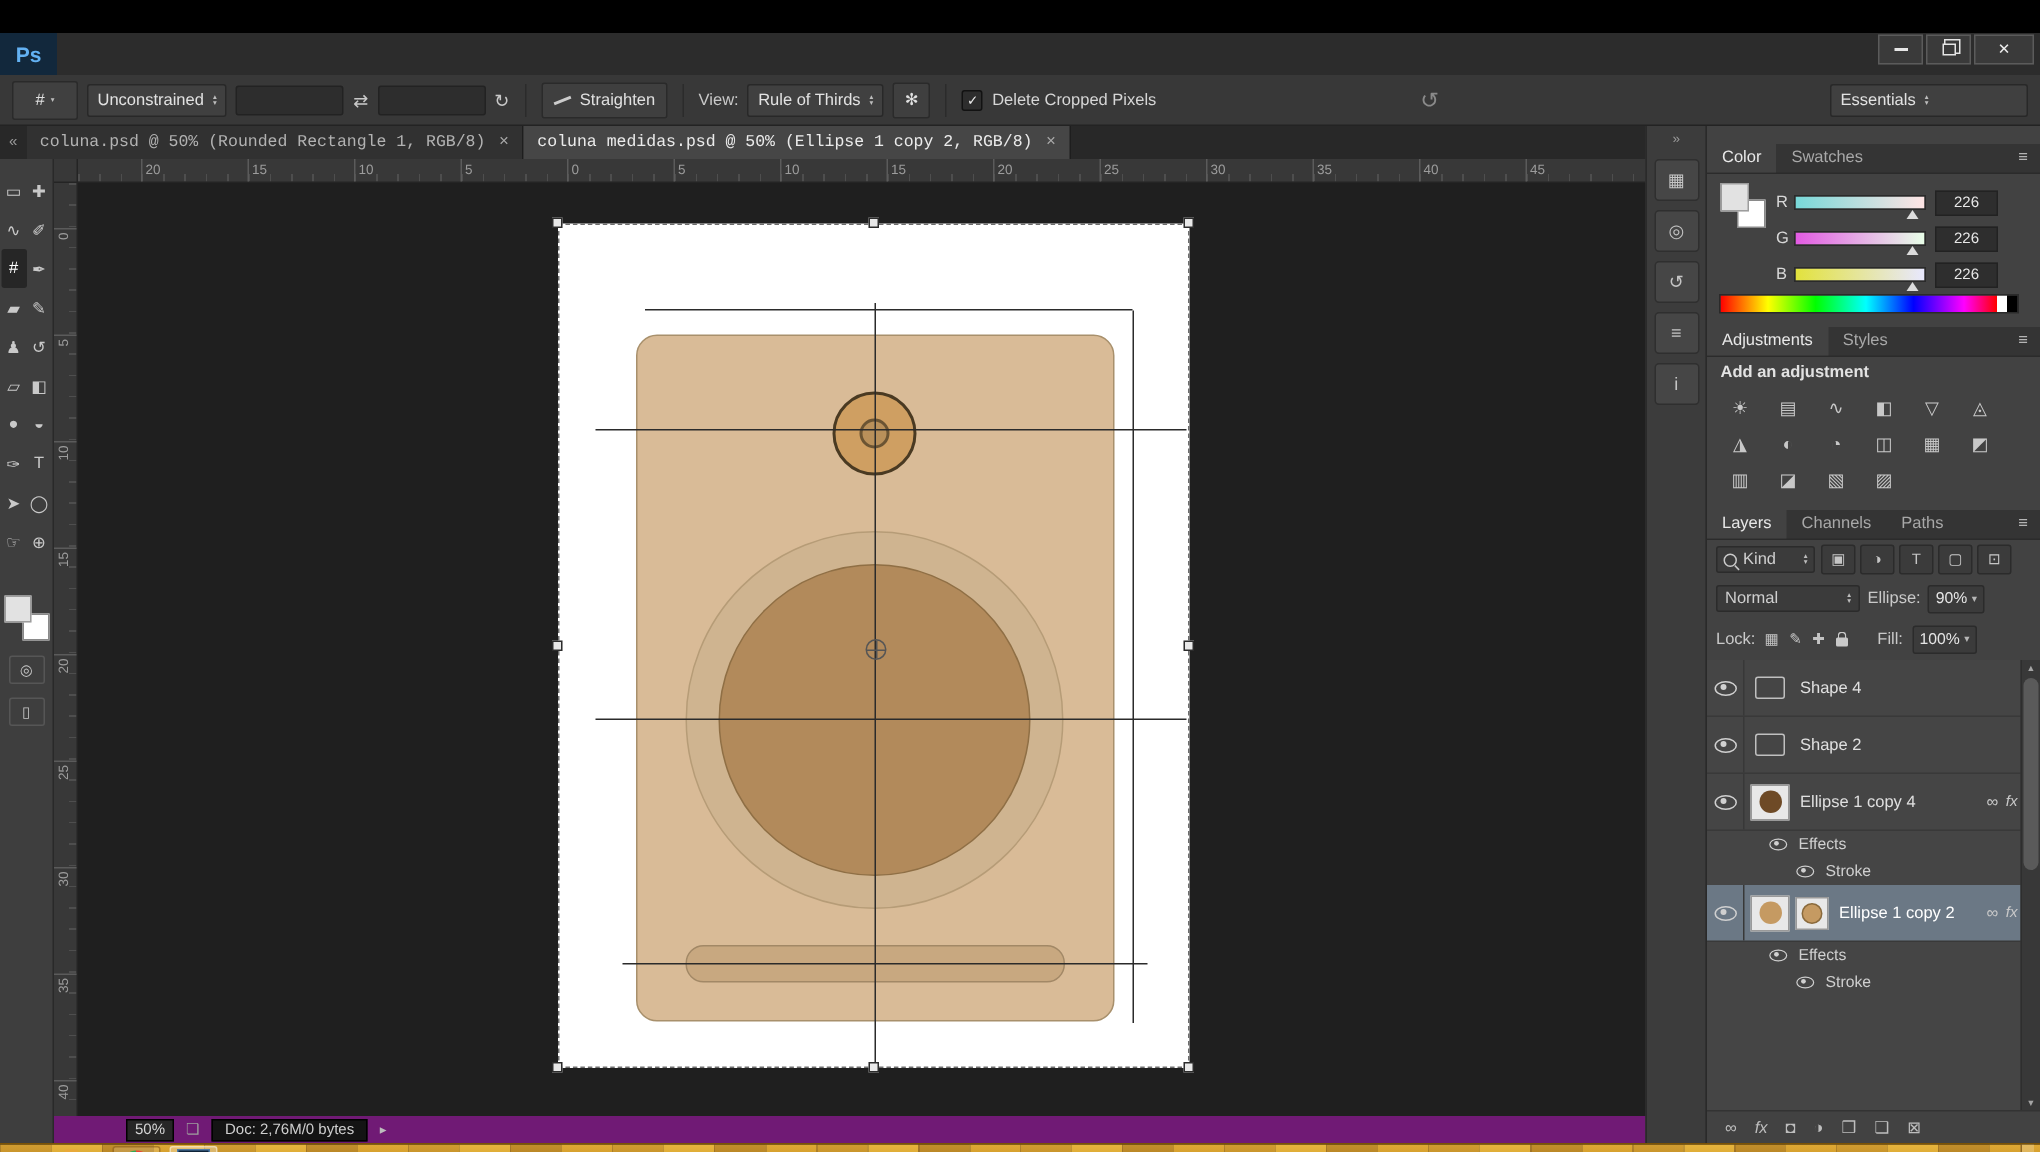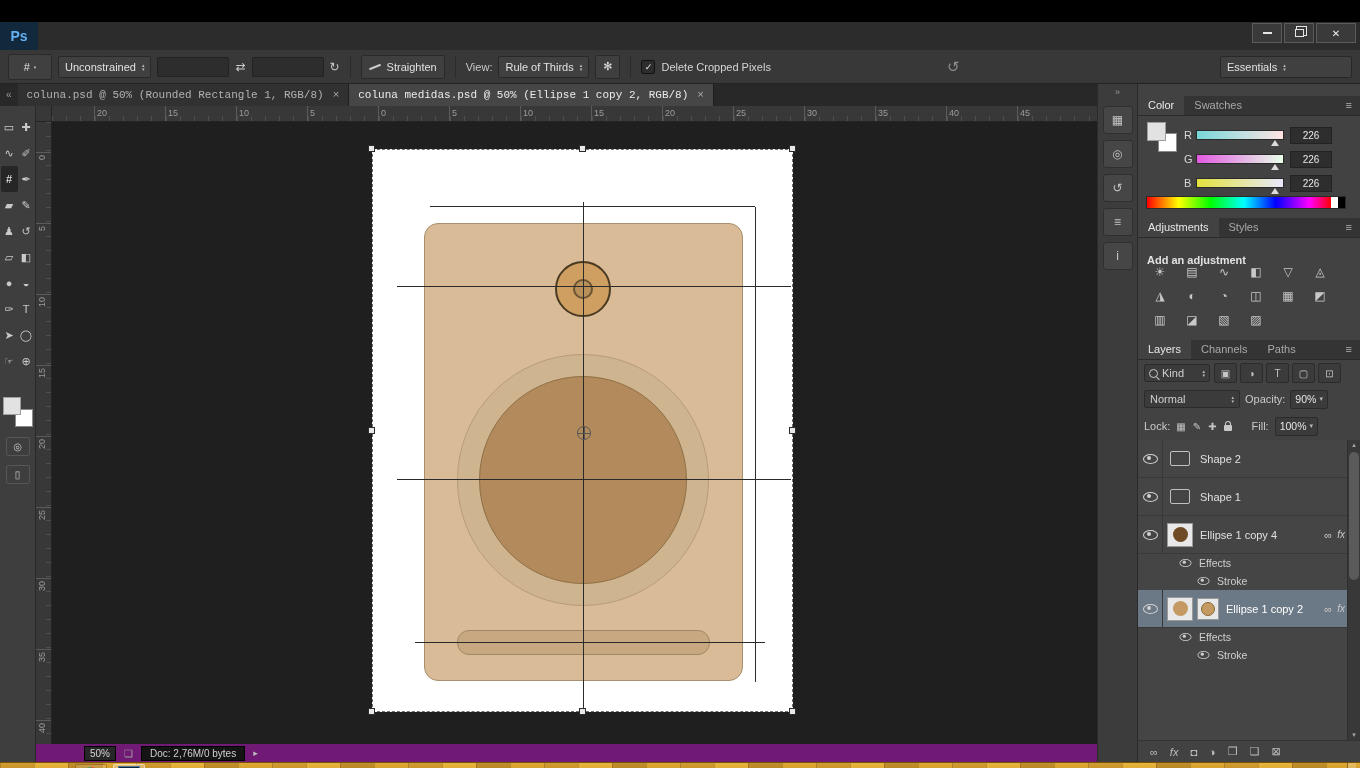--- a/index.html
+++ b/index.html
@@ -103,21 +103,21 @@
   .ch-slider{position:absolute;left:58px;width:88px;height:10px;border:1px solid #2a2a2a;box-sizing:border-box;}
   .ch-s0{background:linear-gradient(to right,rgb(120,216,216),rgb(255,228,228));}
   .ch-s1{background:linear-gradient(to right,rgb(226,90,226),rgb(232,255,232));}
   .ch-s2{background:linear-gradient(to right,rgb(226,226,60),rgb(232,232,255));}
   .ch-thumb{position:absolute;left:86%;bottom:-7px;width:0;height:0;border-left:4px solid transparent;border-right:4px solid transparent;border-bottom:6px solid #dcdcdc;}
   .ch-value{position:absolute;left:152px;width:40px;height:15px;background:#2e2e2e;border:1px solid #222;color:#e8e8e8;
             font-size:10px;display:flex;align-items:center;justify-content:center;}
   .spectrum{position:absolute;left:8px;top:100px;width:200px;height:13px;border:1px solid #2a2a2a;box-sizing:border-box;
             background:linear-gradient(to right,#f00,#ff0 16%,#0f0 32%,#0ff 49%,#00f 65%,#f0f 82%,#f00 93%,#fff 93%,#fff 96.5%,#000 96.5%);}
   .adjust-section{position:absolute;left:0;top:134px;width:100%;height:122px;}
-  .adj-heading{position:absolute;left:9px;top:36px;font-size:11px;font-weight:bold;color:#e2e2e2;}
+  .adj-heading{position:absolute;left:9px;top:24px;font-size:11px;font-weight:bold;color:#e2e2e2;}
   #adj-grid{position:absolute;left:6px;top:42px;width:196px;display:flex;flex-wrap:wrap;}
   .adj-icon{width:26px;height:20px;margin:2px 3px;display:flex;align-items:center;justify-content:center;color:#c8c8c8;font-size:12px;}
   .layers-section{position:absolute;left:0;top:256px;width:100%;height:422px;}
   .lrow{position:absolute;left:0;width:100%;display:flex;align-items:center;font-size:11px;color:#cfcfcf;box-sizing:border-box;}
   .filter-row{top:22px;height:22px;padding:0 6px;gap:4px;}
   .kind-dd{width:66px;height:18px;background:#3b3b3b;border:1px solid #2b2b2b;border-radius:2px;display:flex;align-items:center;gap:4px;padding:0 4px;box-sizing:border-box;}
   .mag-icon{position:relative;width:7px;height:7px;border:1px solid #c9c9c9;border-radius:50%;display:inline-block;}
   .mag-icon::after{content:"";position:absolute;right:-3px;bottom:-2px;width:4px;height:1px;background:#c9c9c9;transform:rotate(45deg);}
   .filter-ic{width:21px;height:18px;background:#3b3b3b;border:1px solid #2b2b2b;border-radius:2px;display:flex;align-items:center;justify-content:center;color:#c5c5c5;font-size:10px;}
   .blend-row{top:48px;height:22px;padding:0 6px;gap:5px;}
@@ -479,21 +479,21 @@
             <span class="filter-ic">T</span>
             <span class="filter-ic">▢</span>
             <span class="filter-ic">⊡</span>
           </div>
       </div>
       <div class="lrow blend-row">
         <div class="blend-dd">
           <span>Normal</span>
           <span class="spin">▴<br>▾</span>
         </div>
-        <span class="small-lab">Opacity:</span>
+        <span class="small-lab">Ellipse:</span>
         <div class="val-box">
           <span>90%</span>
           <span class="dd-ar">▾</span>
         </div>
       </div>
       <div class="lrow lock-row">
         <span class="small-lab">Lock:</span>
         <div id="lock-icons">
             <span class="lock-icon">▦</span>
             <span class="lock-icon">✎</span>
@@ -507,28 +507,28 @@
           <span>100%</span>
           <span class="dd-ar">▾</span>
         </div>
       </div>
       <div id="layers-list">
           <div class="layer-row">
             <div class="eye-cell">
               <span class="eye"></span>
             </div>
             <span class="shape-badge"></span>
-            <span class="layer-name">Shape 2</span>
+            <span class="layer-name">Shape 4</span>
           </div>
           <div class="layer-row">
             <div class="eye-cell">
               <span class="eye"></span>
             </div>
             <span class="shape-badge"></span>
-            <span class="layer-name">Shape 1</span>
+            <span class="layer-name">Shape 2</span>
           </div>
           <div class="layer-row">
             <div class="eye-cell">
               <span class="eye"></span>
             </div>
             <span class="thumb">
               <span class="thumb-circle" style="background: rgb(110, 74, 38);"></span>
             </span>
             <span class="layer-name">Ellipse 1 copy 4</span>
             <span class="row-right">

